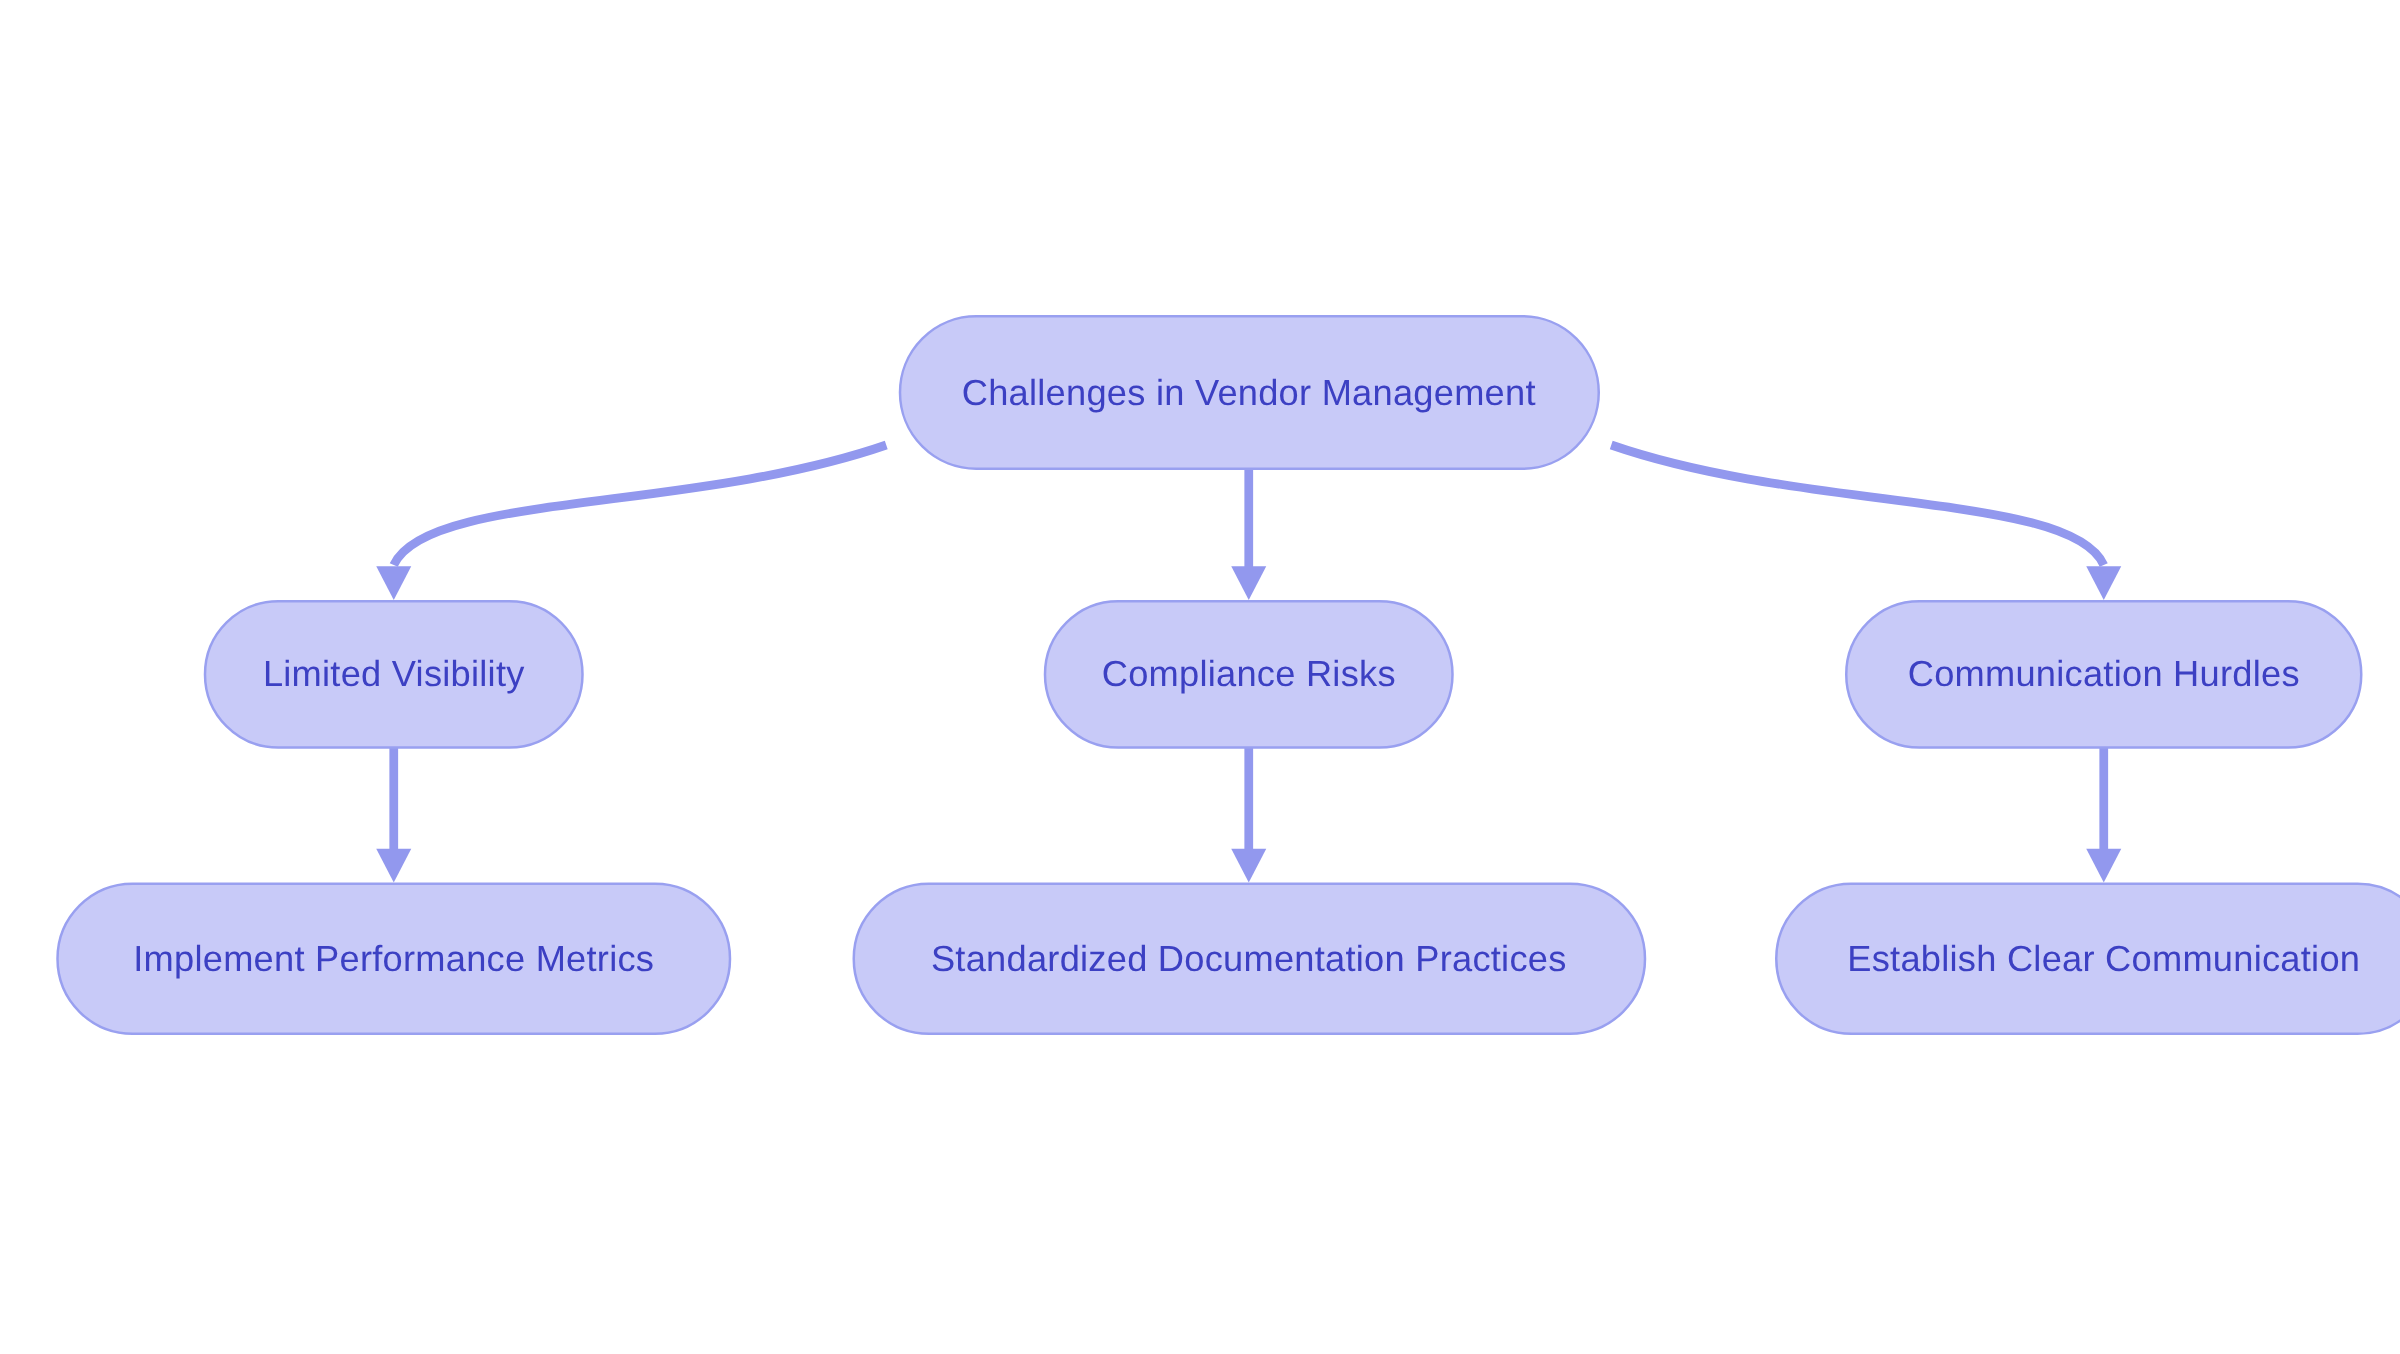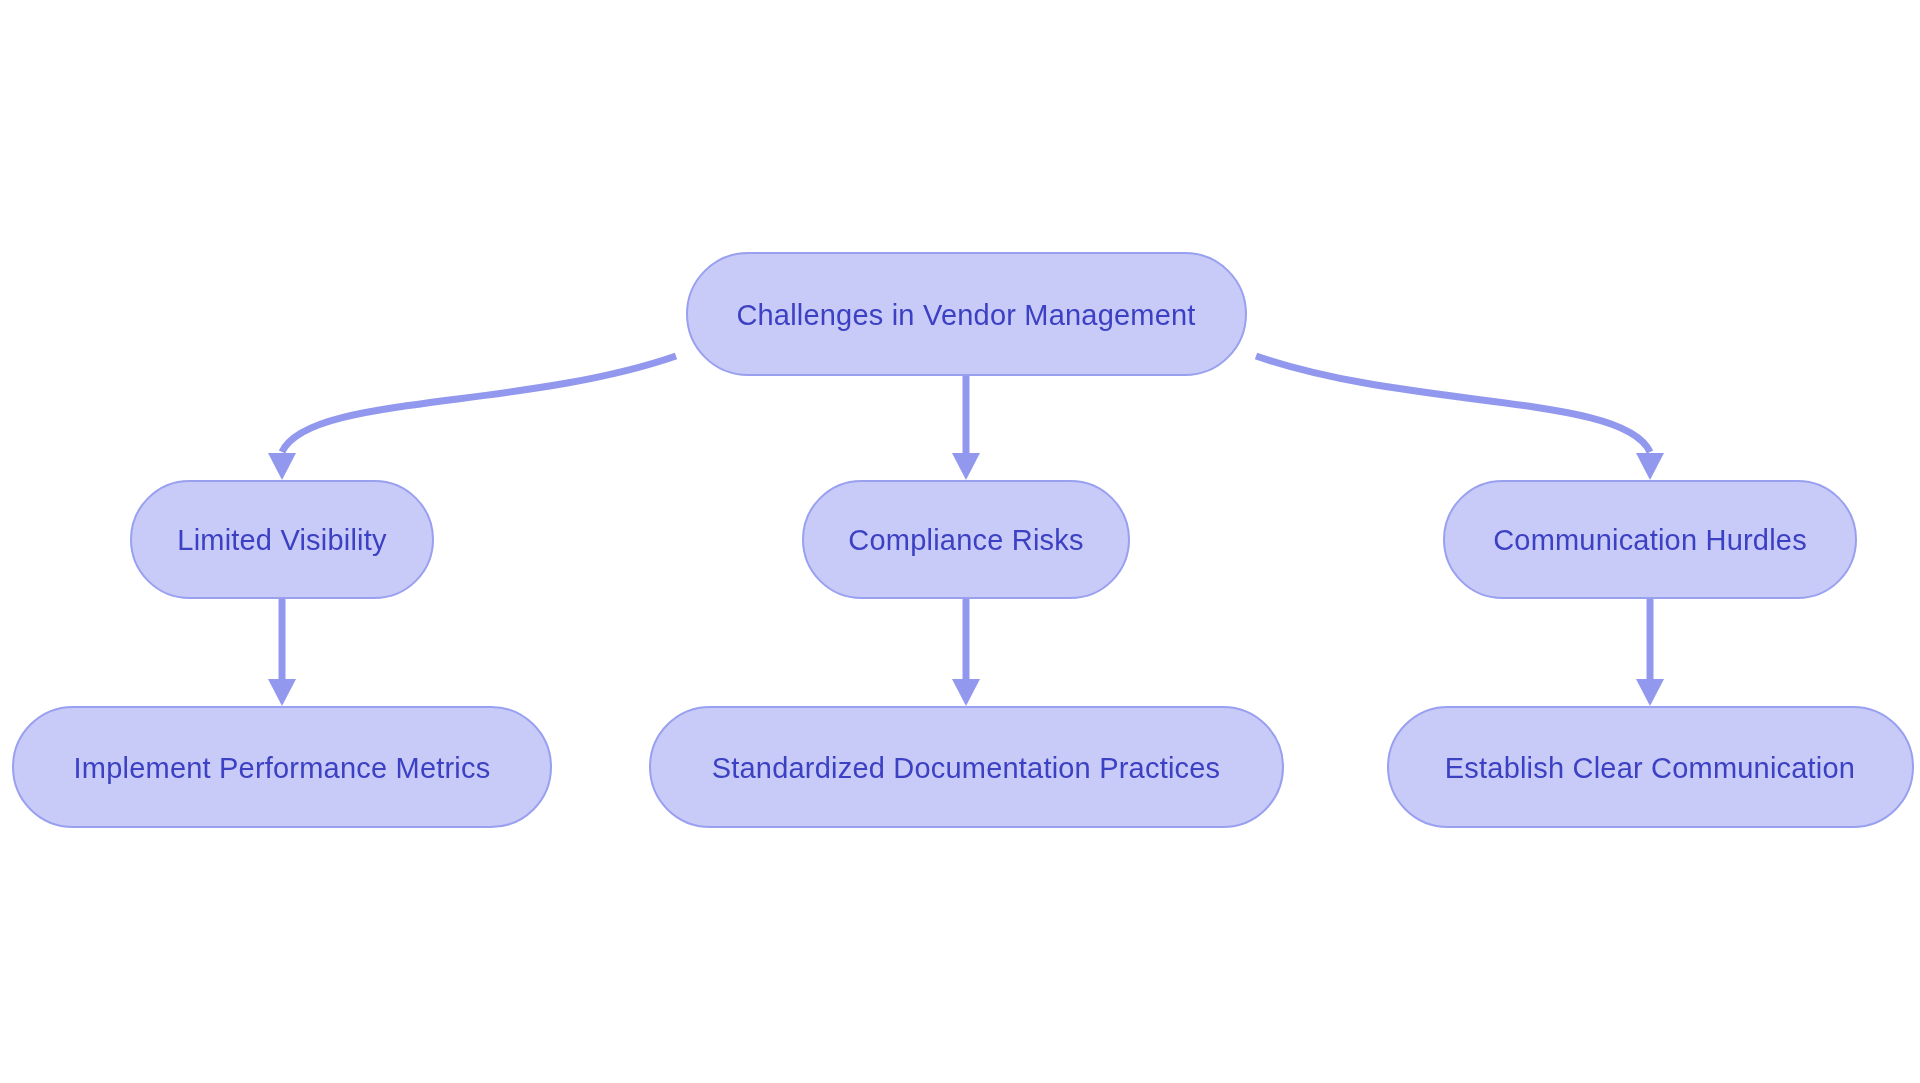--- a/index.html
+++ b/index.html
@@ -13,20 +13,21 @@
   html, body {
     width: 1920px;
     height: 1083px;
     background: var(--background);
     overflow: hidden;
     font-family: "Liberation Sans", sans-serif;
   }
   .canvas-wrap {
     width: 1920px;
     height: 1083px;
+    padding-left: 33px;
   }
   svg { display: block; }
   .node-box {
     fill: var(--node-fill);
     stroke: var(--node-border);
     stroke-width: 2;
   }
   .node-label {
     fill: var(--node-text);
     font-family: "Liberation Sans", sans-serif;

